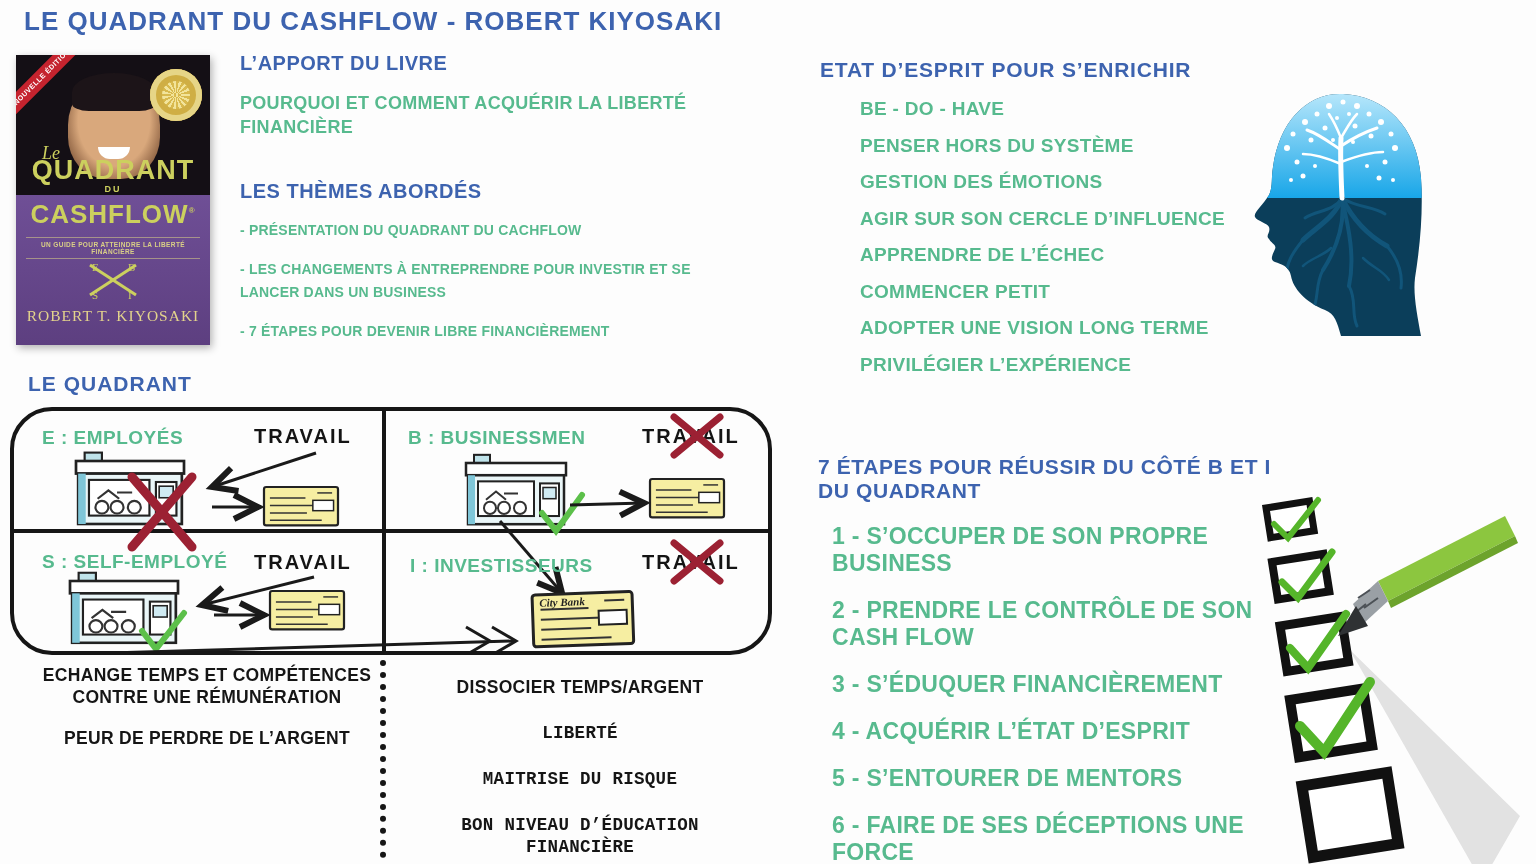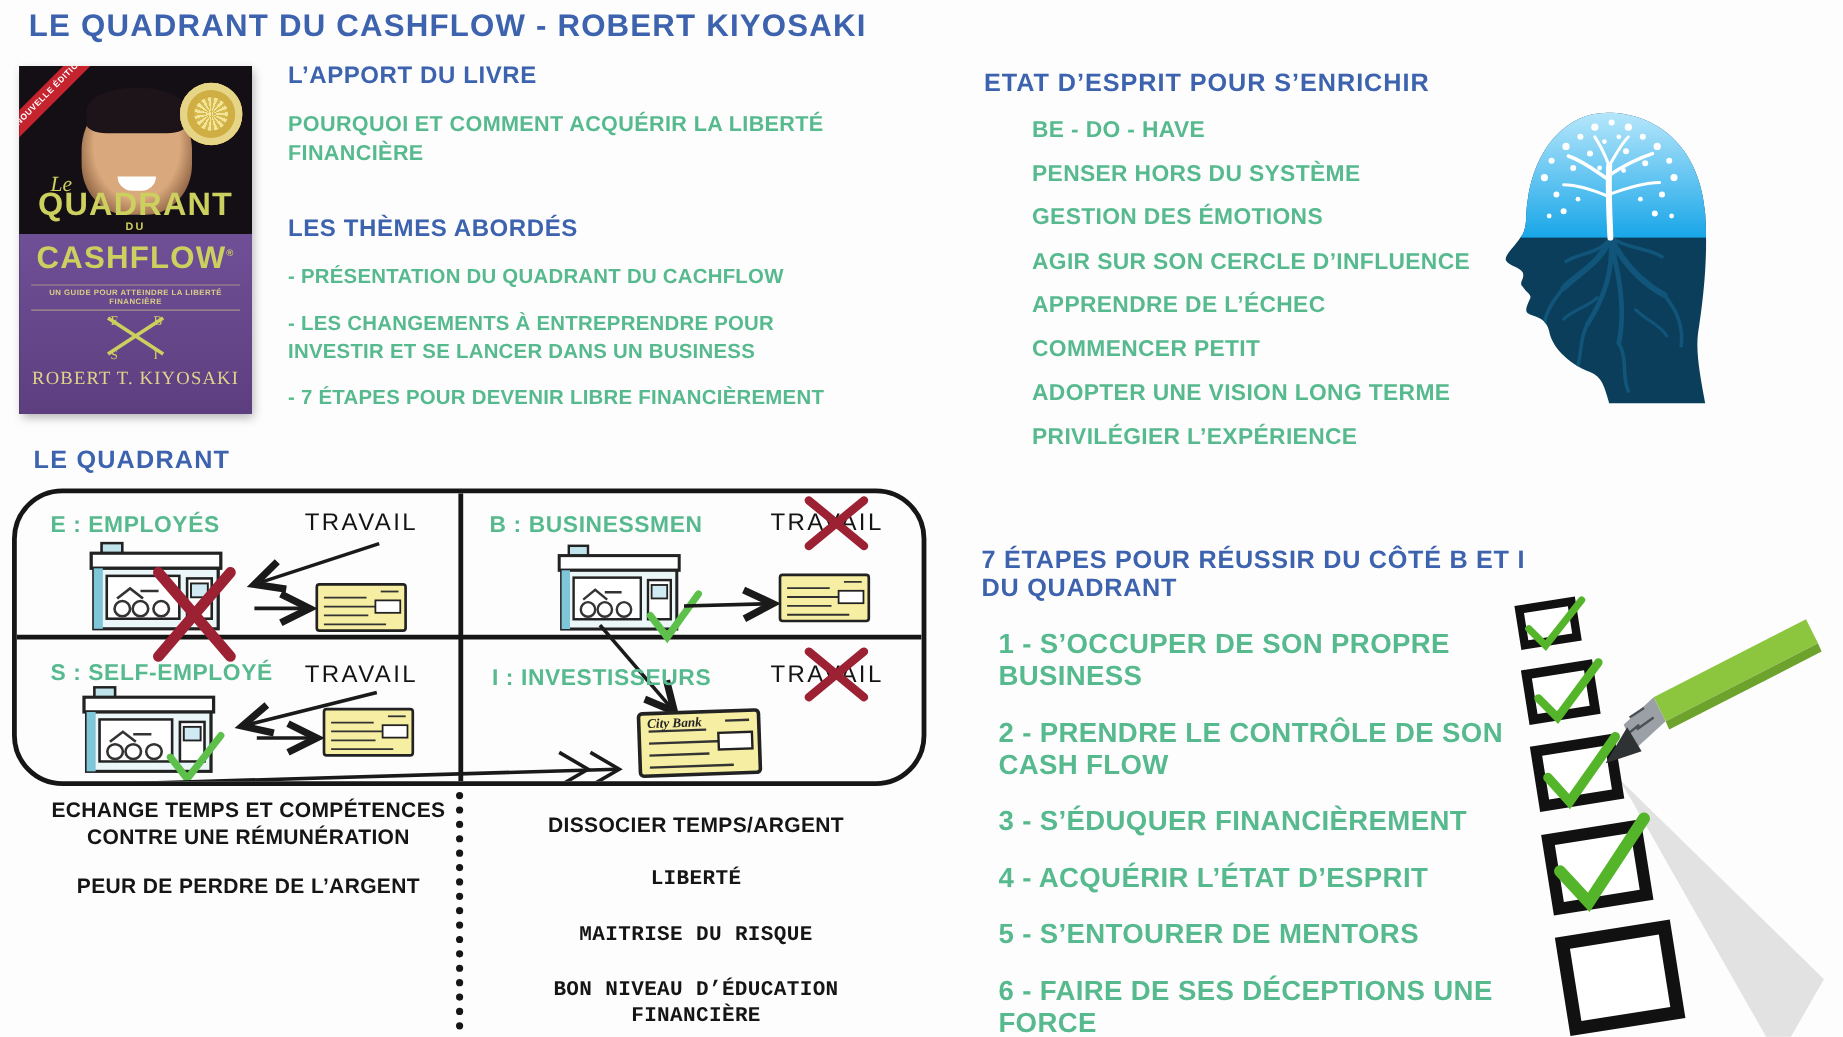--- a/index.html
+++ b/index.html
@@ -49,37 +49,37 @@
   .b-logo{position:absolute;left:62px;top:62px;}
   .b-author{position:absolute;left:0;top:112px;width:194px;text-align:center;color:#e3d38c;
         font-size:15.5px;letter-spacing:1px;font-family:"Liberation Serif",serif;}
 
   
   .apport{left:240px;top:52px;width:460px;}
   .apport h2{font-size:20px;}
   .apport p{margin:16px 0 0 0;font-size:18px;line-height:24px;letter-spacing:.3px;}
   .themes{left:240px;top:180px;width:480px;}
   .themes h2{font-size:20px;}
-  .themes .t-item{margin-top:16px;font-size:17px;line-height:23px;letter-spacing:.2px;}
+  .themes .t-item{margin-top:16px;font-size:14px;line-height:23px;letter-spacing:.2px;}
 
   
   .mindset{left:820px;top:58px;width:430px;}
   .mindset h2{font-size:21px;letter-spacing:.8px;}
   .mindset ul{list-style:none;margin:16px 0 0 0;padding:0 0 0 40px;}
   .mindset li{font-size:19px;margin-bottom:14.5px;letter-spacing:.3px;}
 
   
   .headart{left:1245px;top:88px;}
 
   
   .qhead{left:28px;top:372px;font-size:21px;letter-spacing:1px;}
   .qbox{left:10px;top:407px;width:754px;height:240px;border:4px solid #161616;border-radius:42px;}
   .qart{position:absolute;left:0;top:0;}
   .qlabel{position:absolute;font-size:19px;color:#57ba8e;font-weight:bold;letter-spacing:.5px;}
-  .travail{position:absolute;font-size:20px;color:#141414;font-weight:normal;letter-spacing:2px;}
+  .travail{position:absolute;font-size:20px;color:#141414;font-weight:bold;letter-spacing:2px;}
   .xover{position:absolute;left:24px;top:-14px;pointer-events:none;}
 
   
   .dotline{left:380px;top:660px;height:198px;border-left:6px dotted #161616;}
   .traits-left{left:38px;top:664px;width:338px;text-align:center;}
   .traits-right{left:402px;top:676px;width:356px;text-align:center;}
   .trait{font-size:17.5px;line-height:22px;letter-spacing:.3px;}
   .traits-left .trait+.trait{margin-top:19px;}
   .traits-right .trait+.trait{margin-top:24px;font-family:Liberation Mono, monospace;}
 

